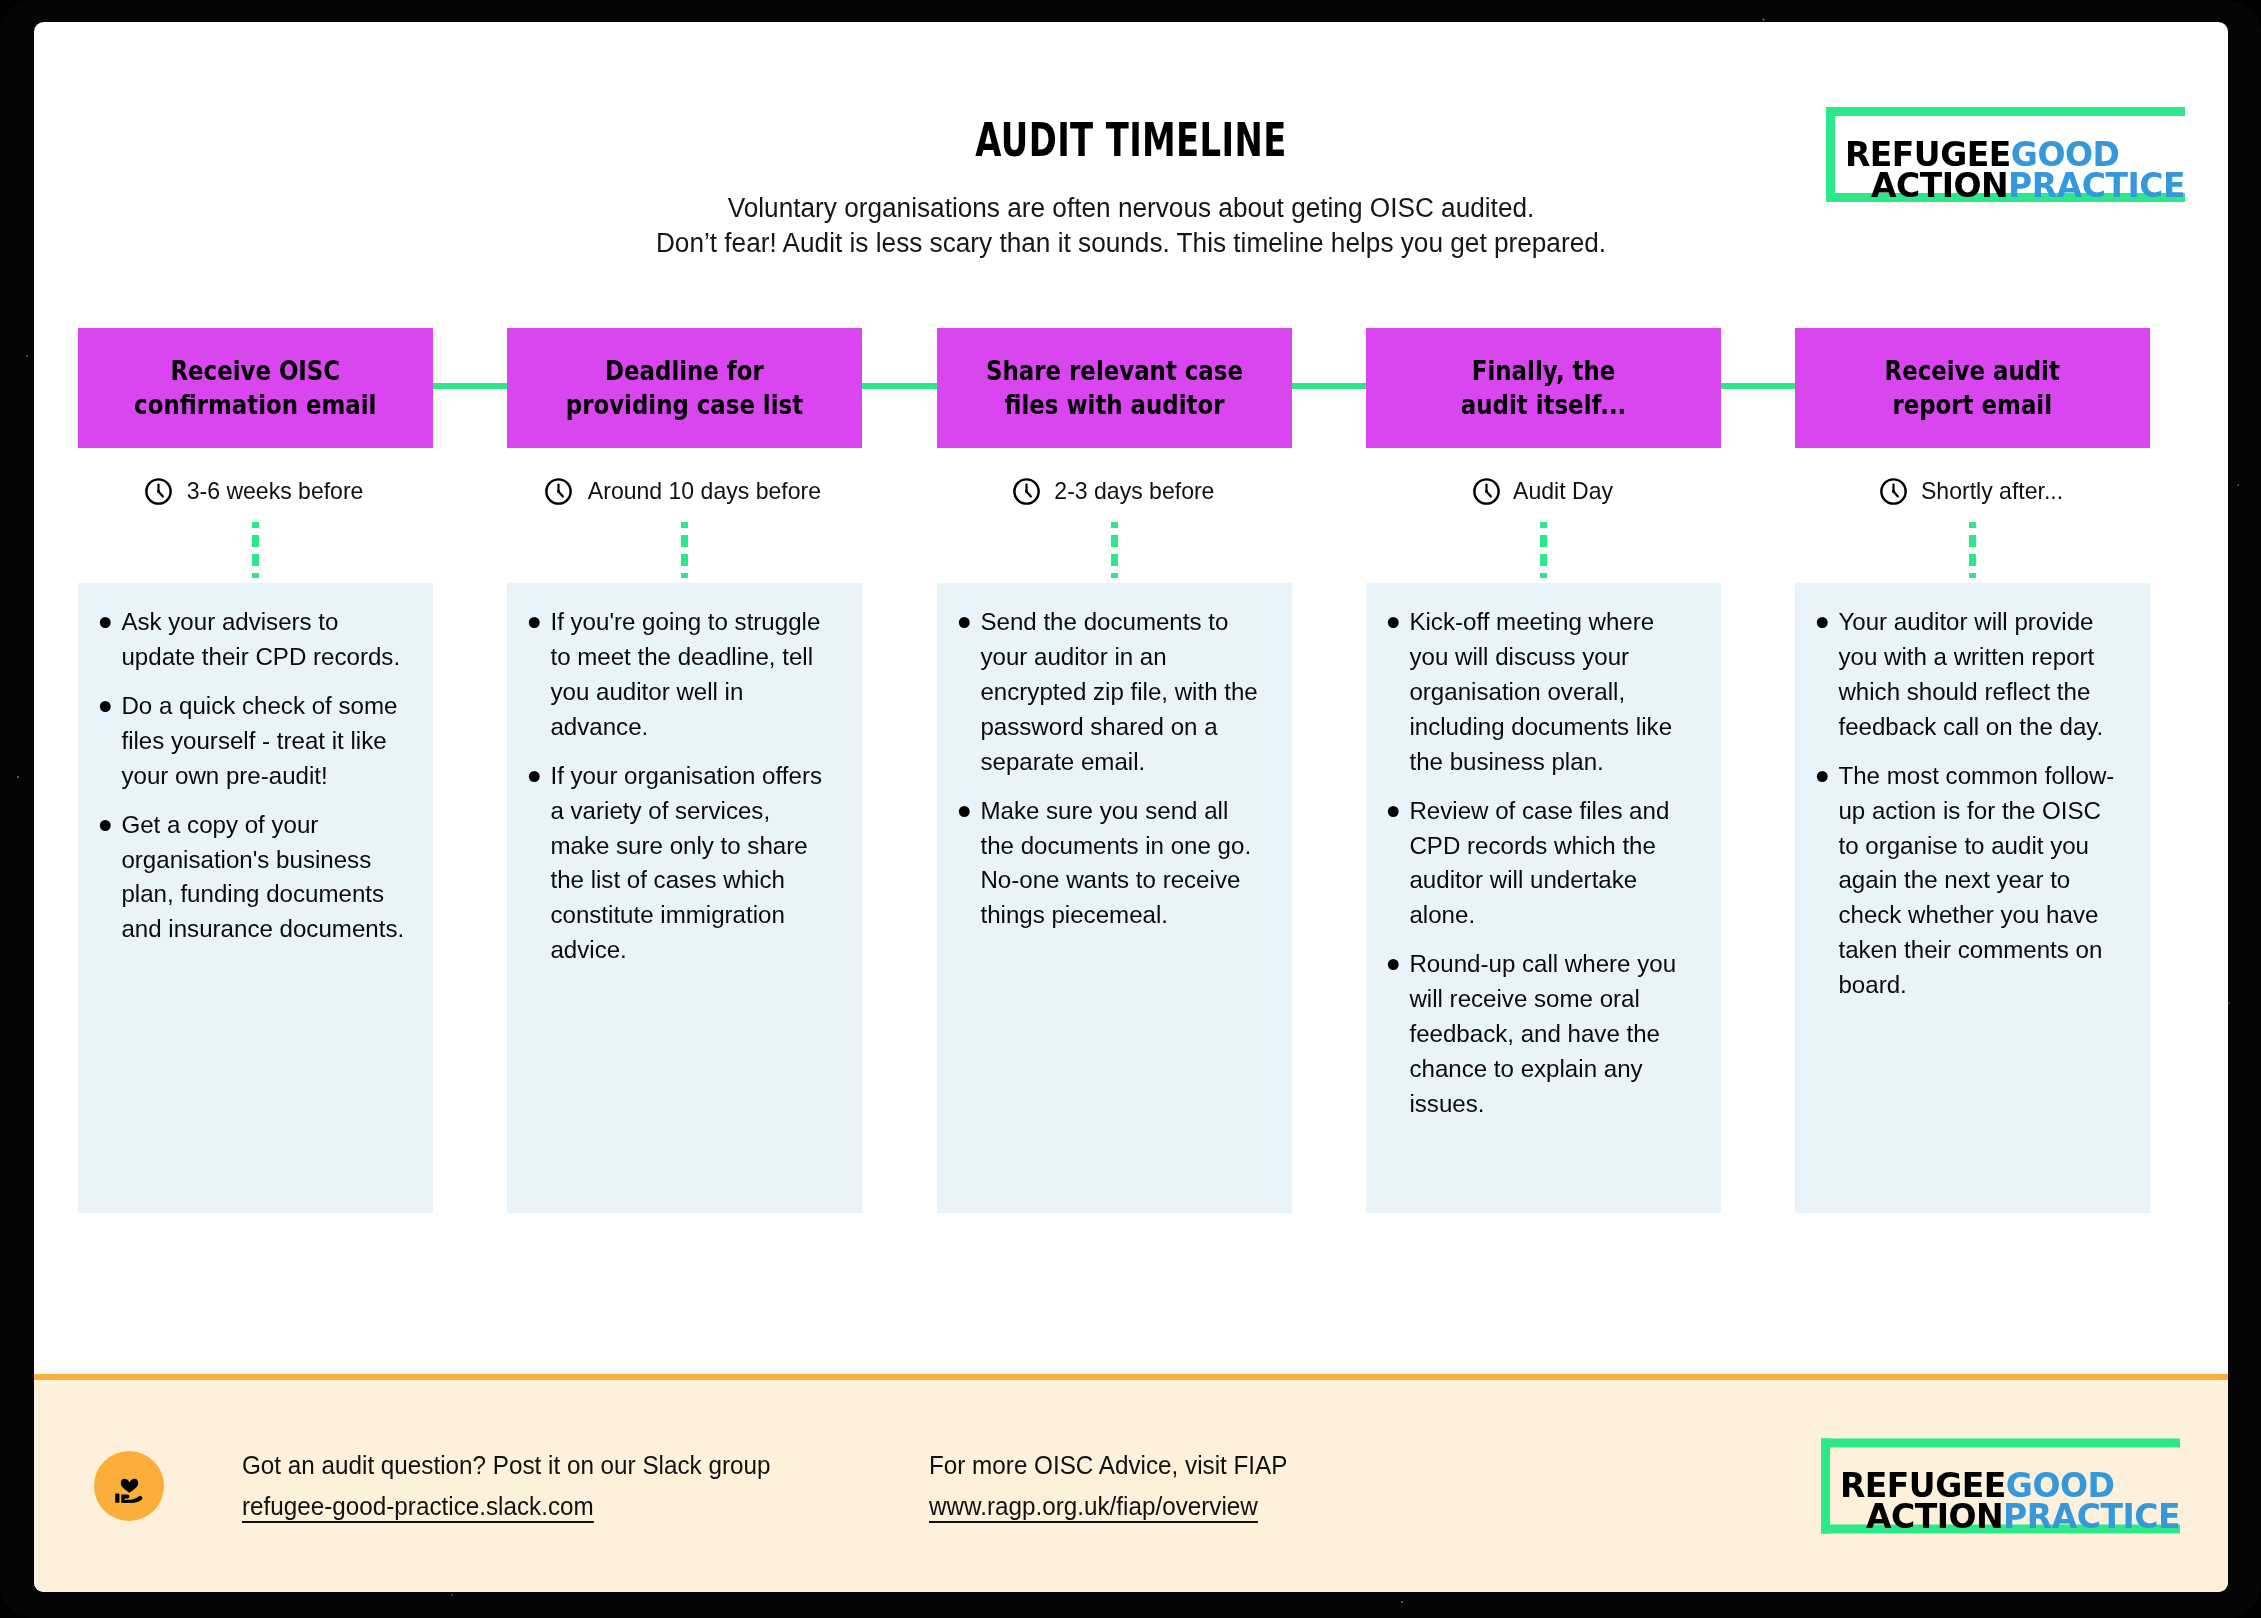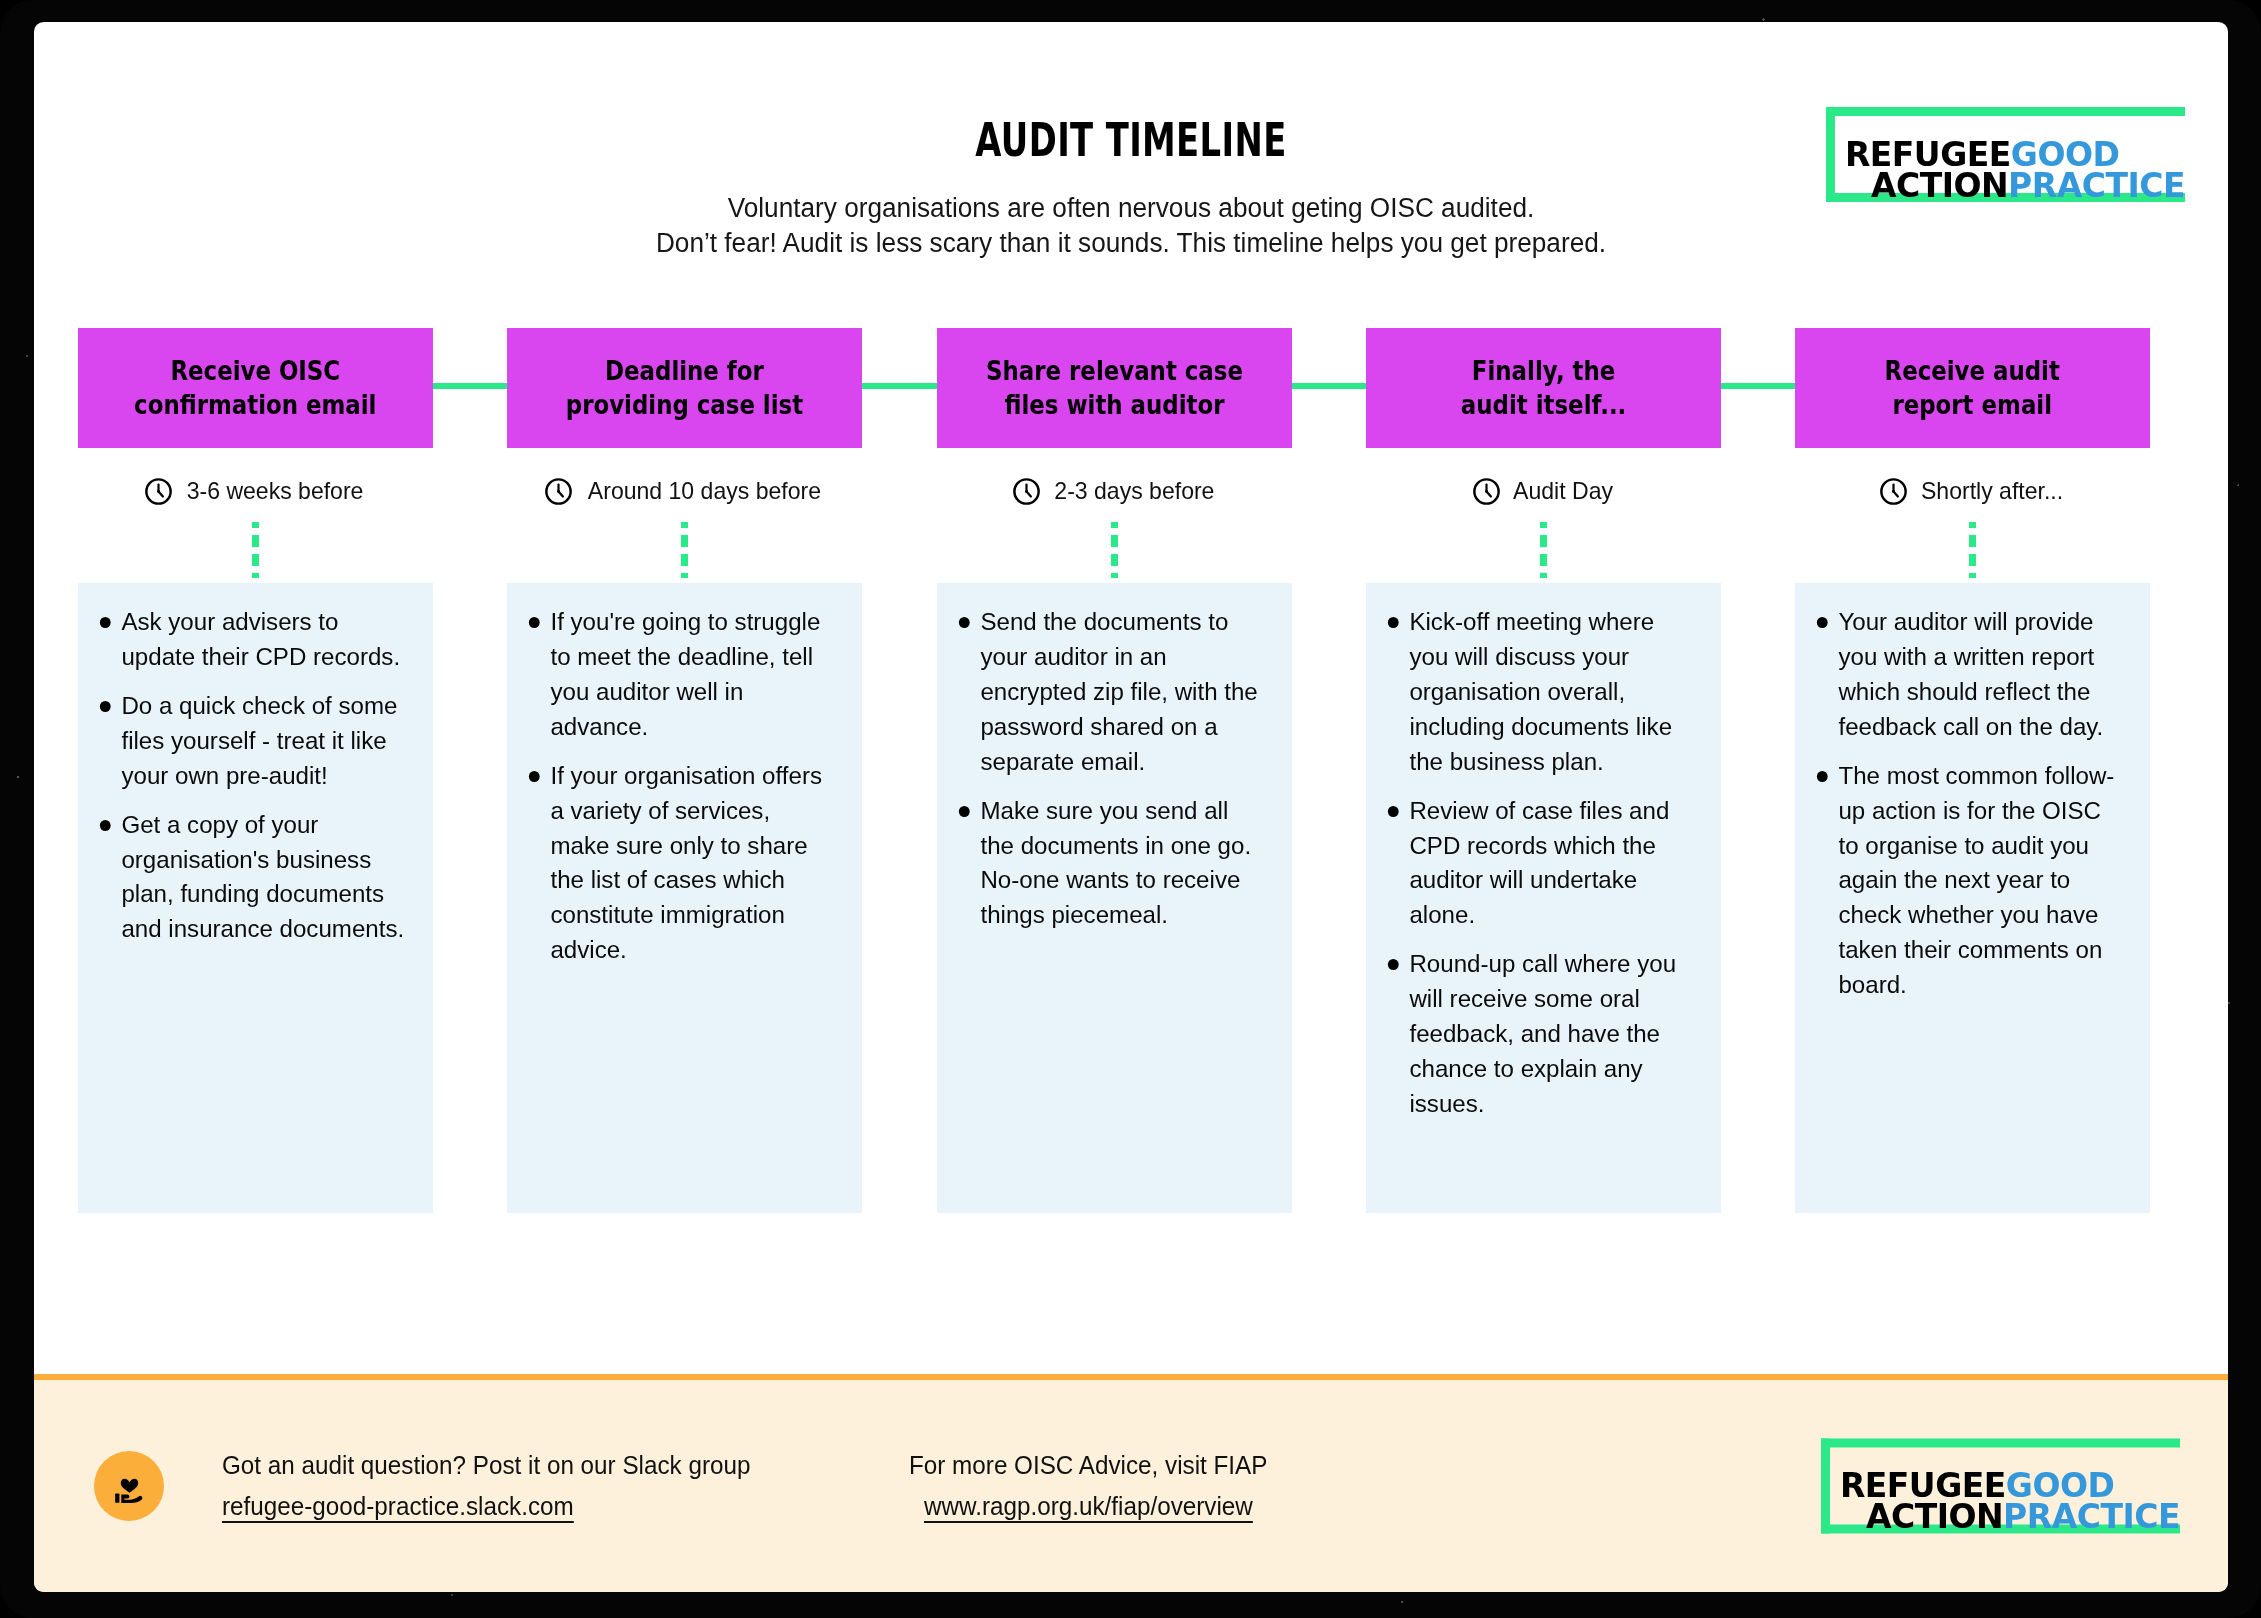--- a/index.html
+++ b/index.html
@@ -254,22 +254,22 @@
     margin-left: 60px;
     width: 70px;
     height: 70px;
     border-radius: 50%;
     background: #FBAE3A;
     display: flex;
     align-items: center;
     justify-content: center;
     flex: 0 0 auto;
   }
-  .foot-block { margin-left: 58px; flex: 0 0 auto; }
-  .foot-block.second { margin-left: 142px; text-align: center; }
+  .foot-block { margin-left: 78px; flex: 0 0 auto; }
+  .foot-block.second { margin-left: 142px; }
   .foot-line1 {
     font-size: 25px;
     color: #111;
     transform: scaleX(0.97);
     transform-origin: left center;
   }
   .foot-link {
     margin-top: 12px;
     font-size: 25px;
     color: #111;

